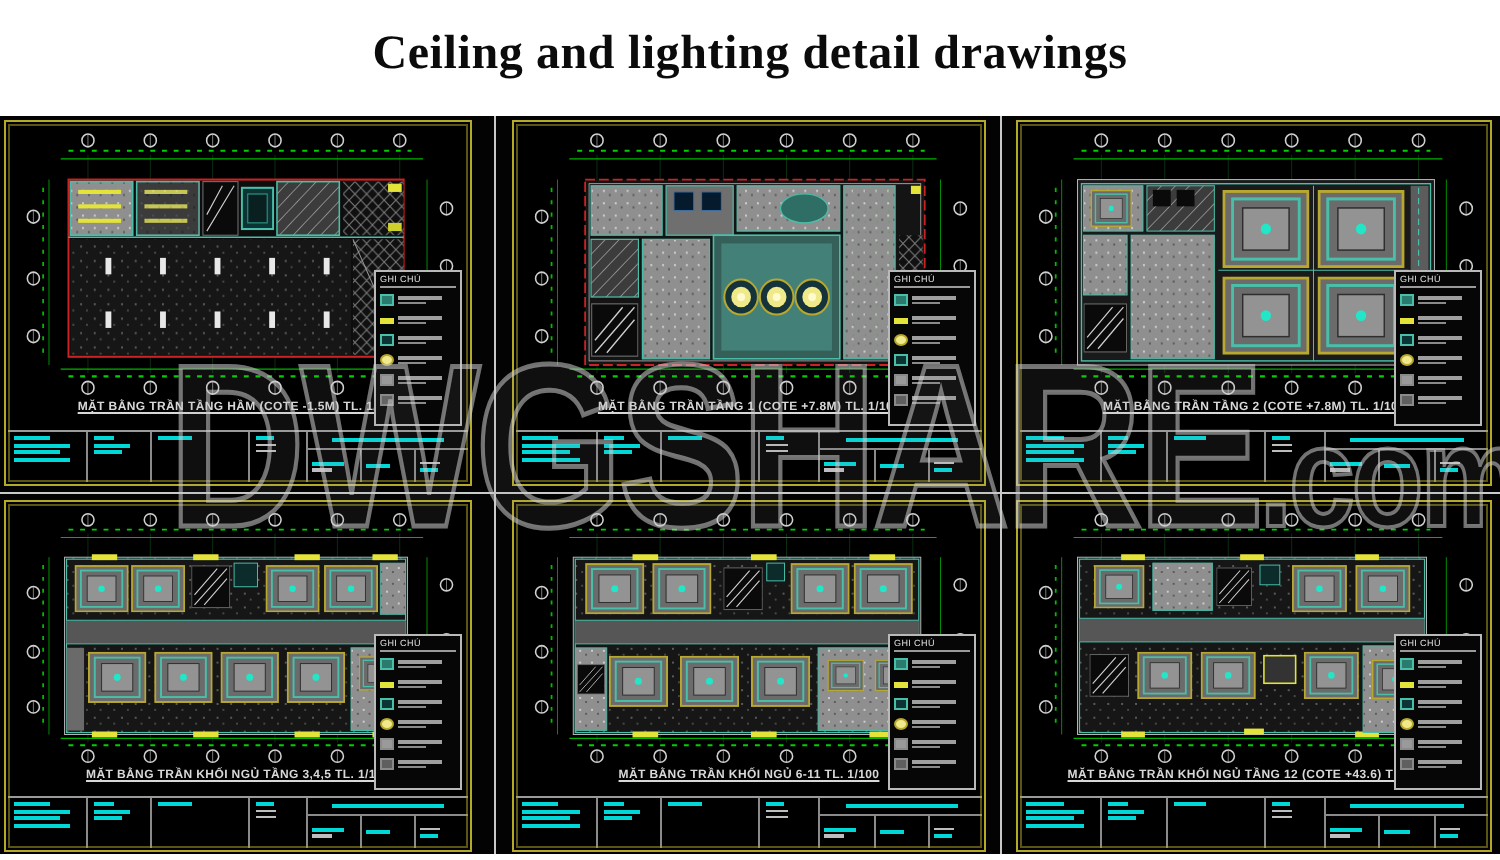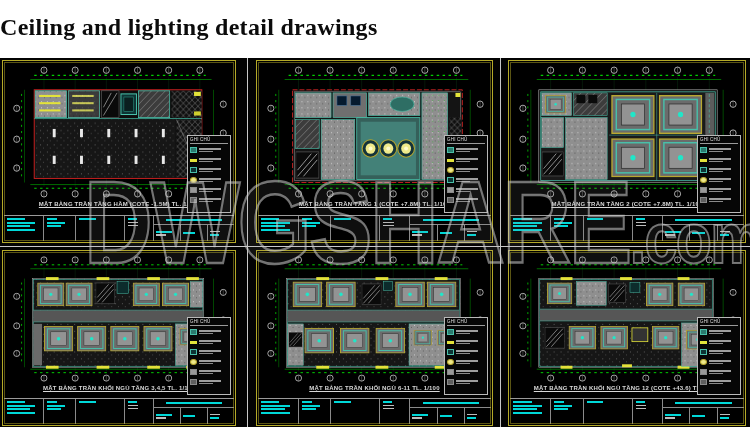--- a/index.html
+++ b/index.html
@@ -1,21 +1,21 @@
 <!DOCTYPE html>
 <html><head>
 <meta charset="utf-8">
 <style>
   html,body{margin:0;padding:0;background:#ffffff;}
   #app{position:relative;width:750px;height:430px;background:#ffffff;overflow:hidden;
        font-family:"Liberation Sans",sans-serif;}
 
   
   .header{position:absolute;left:0;top:0;width:750px;height:58px;background:#ffffff;}
-  .page-title{position:absolute;left:0;top:14px;width:100%;
+  .page-title{position:absolute;left:0;top:14px;width:100%;text-align:center;
     font-family:"Liberation Serif",serif;font-weight:bold;font-size:24px;color:#0b0b0b;
     letter-spacing:0.3px;}
 
   
   .collage{position:absolute;left:0;top:58px;width:750px;height:372px;background:#030303;}
   .vsep{position:absolute;top:0;width:1px;height:369px;background:#c9c9c9;}
   .hsep{position:absolute;left:0;top:188px;width:750px;height:1px;background:#c9c9c9;}
   .bottom-strip{position:absolute;left:0;top:369px;width:750px;height:3px;background:#ffffff;}
 
   

